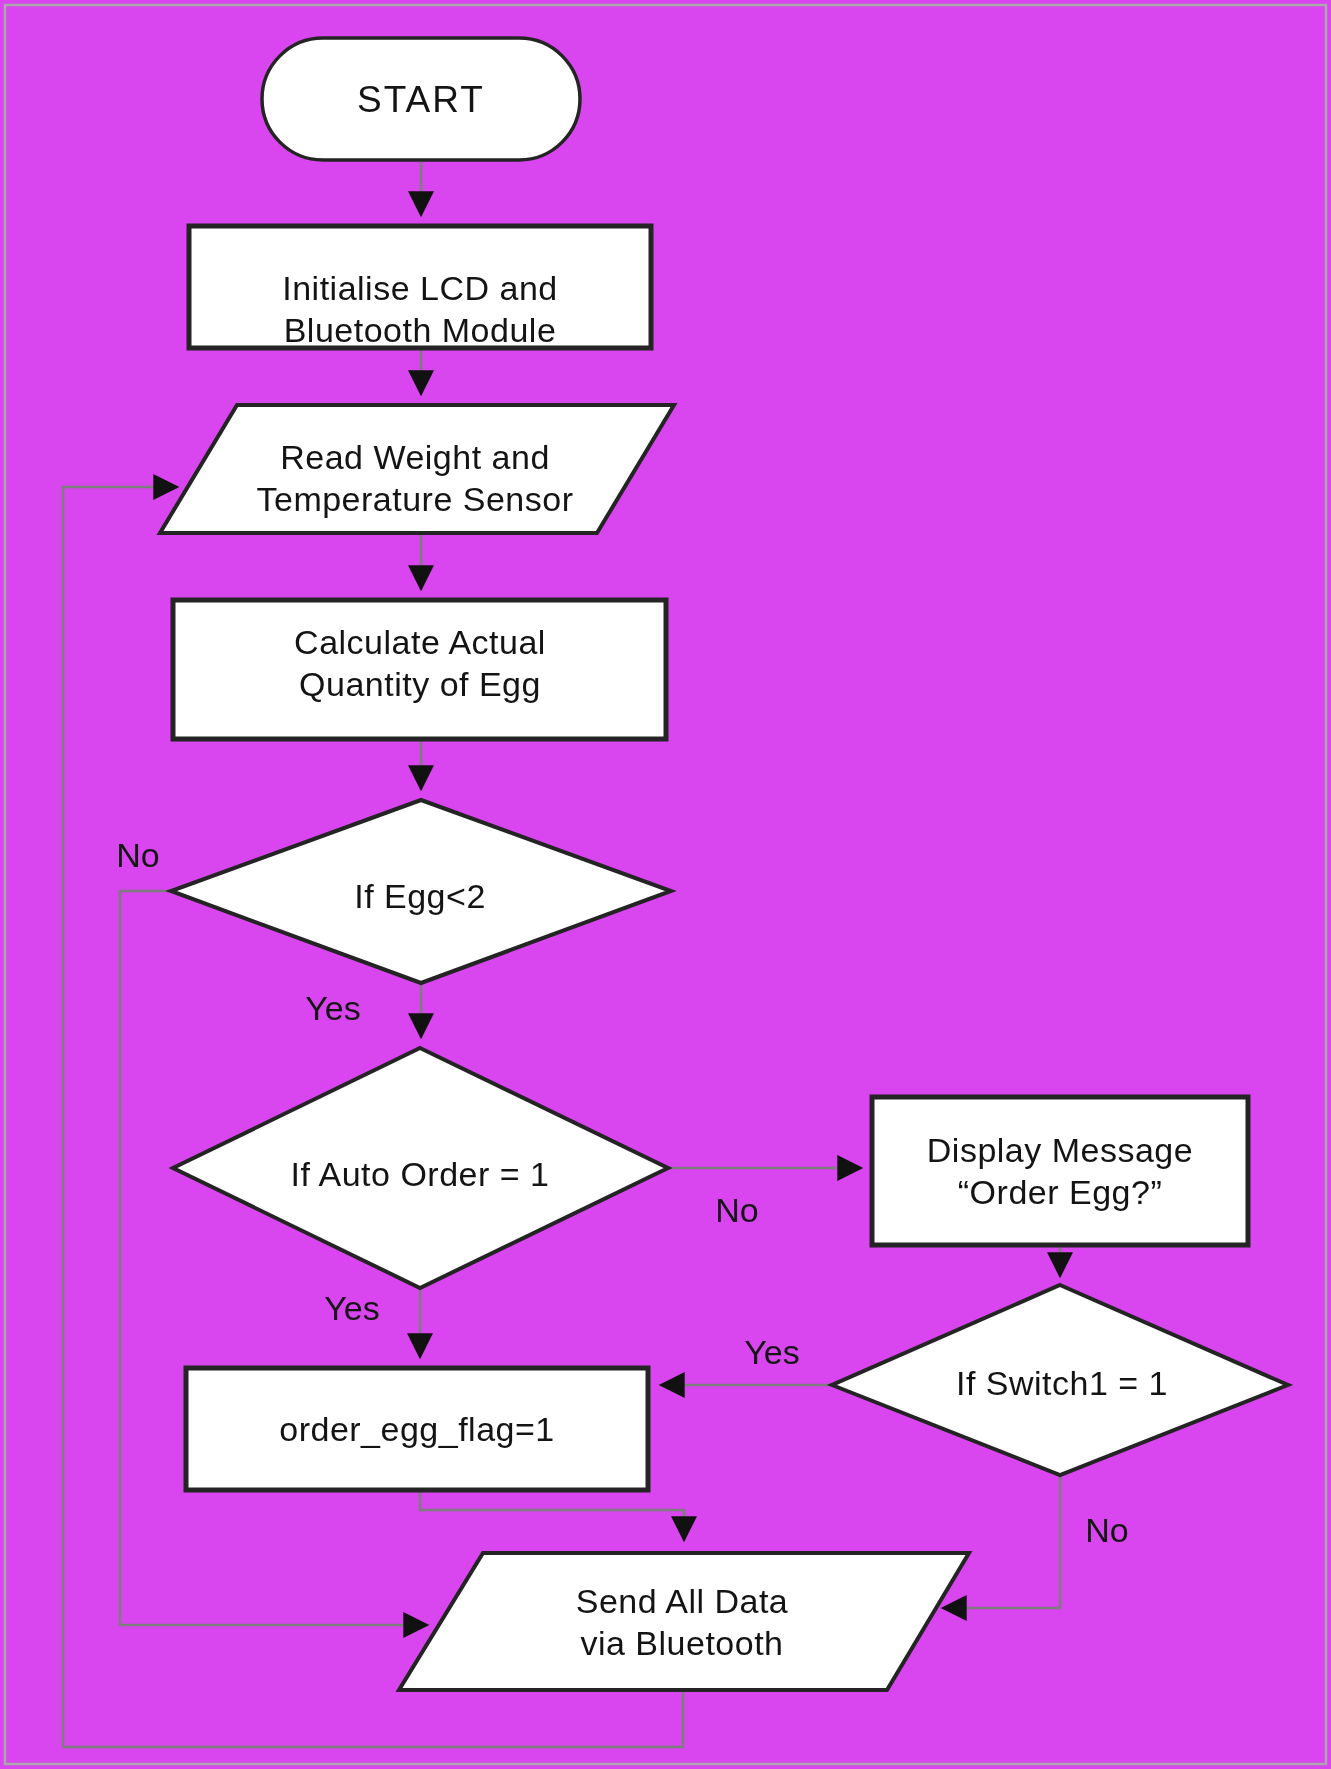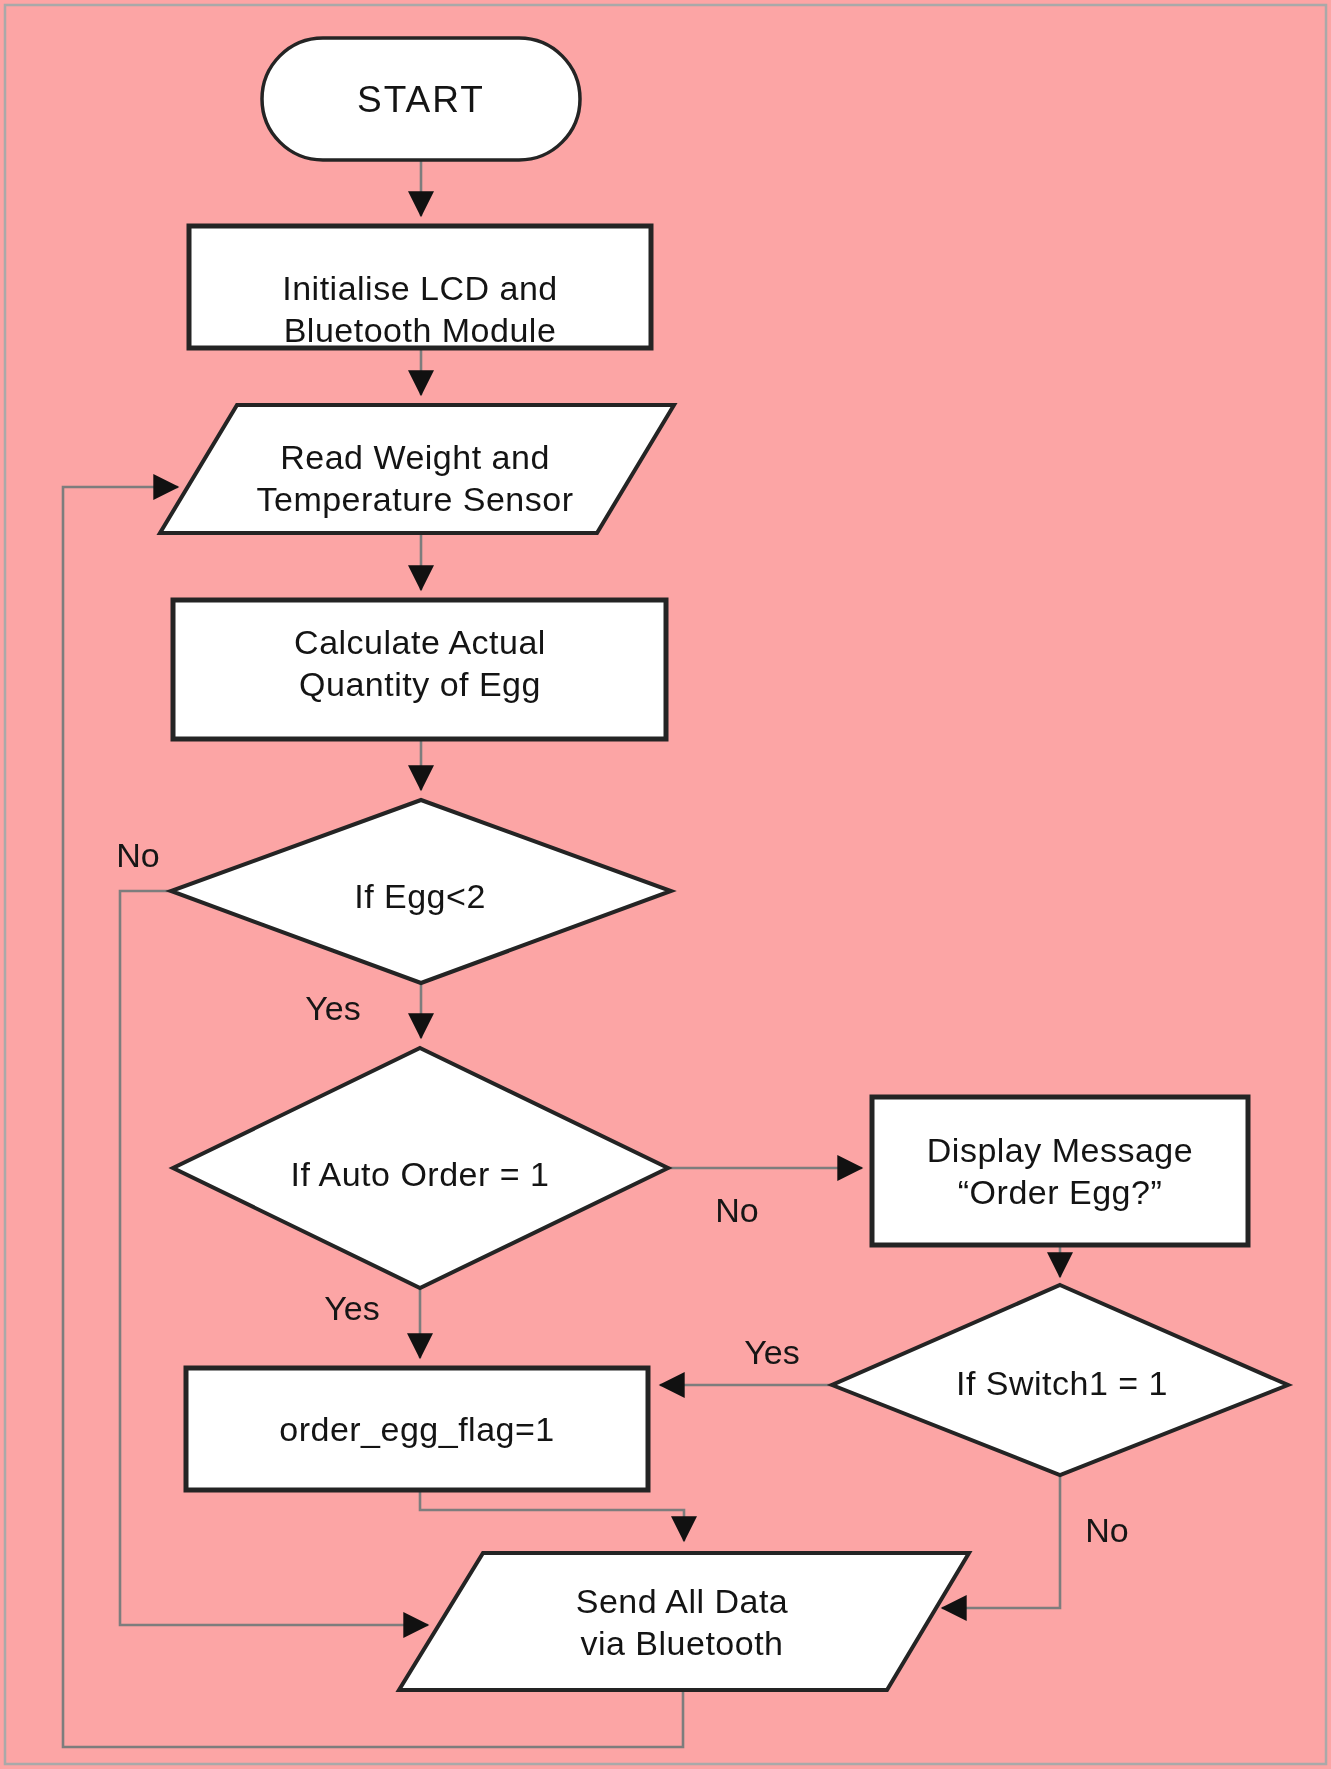--- a/index.html
+++ b/index.html
@@ -4,21 +4,21 @@
 <style>
   html, body {
     margin: 0;
     padding: 0;
     background: #ffffff;
   }
   .canvas {
     position: relative;
     width: 1331px;
     height: 1769px;
-    background: #fca5a5;
+    background: #d946ef;
     font-family: "Liberation Sans", sans-serif;
   }
   svg { display: block; }
   .shape {
     fill: #ffffff;
     stroke: #242424;
     stroke-width: 4;
     stroke-linejoin: miter;
   }
   .shape-thick { stroke-width: 5; }

